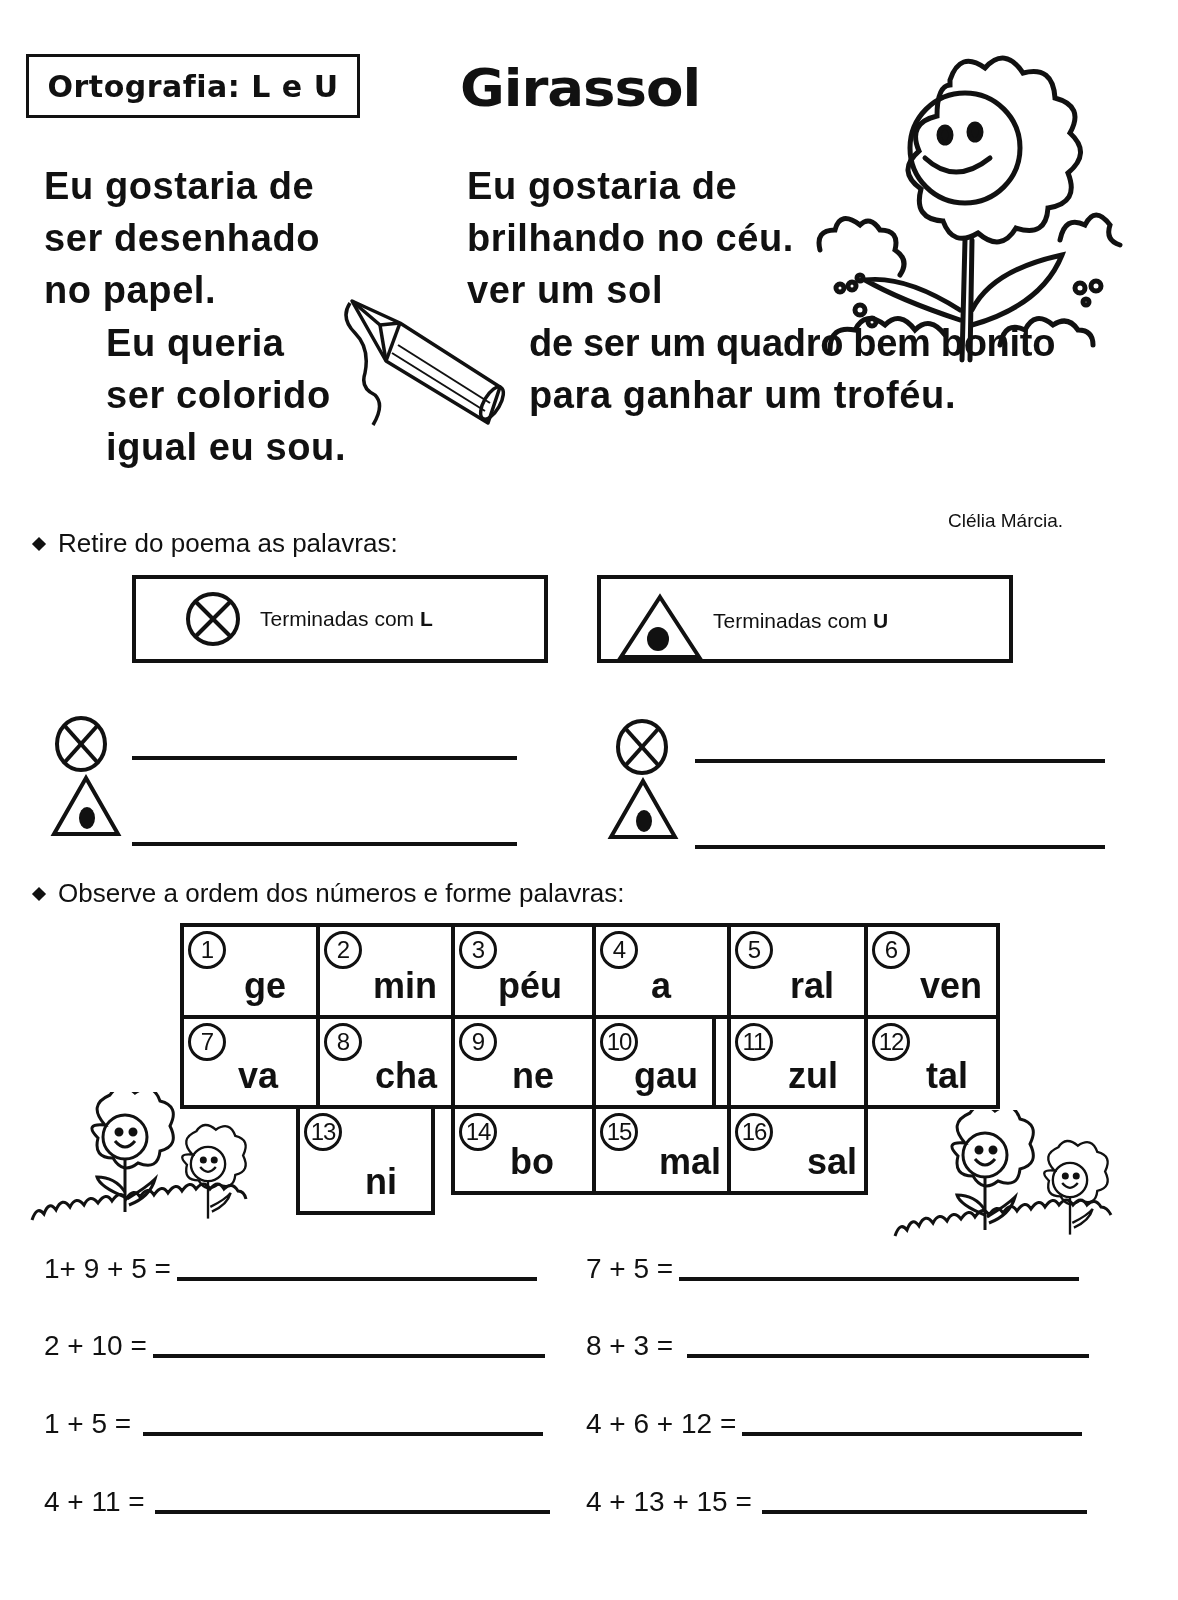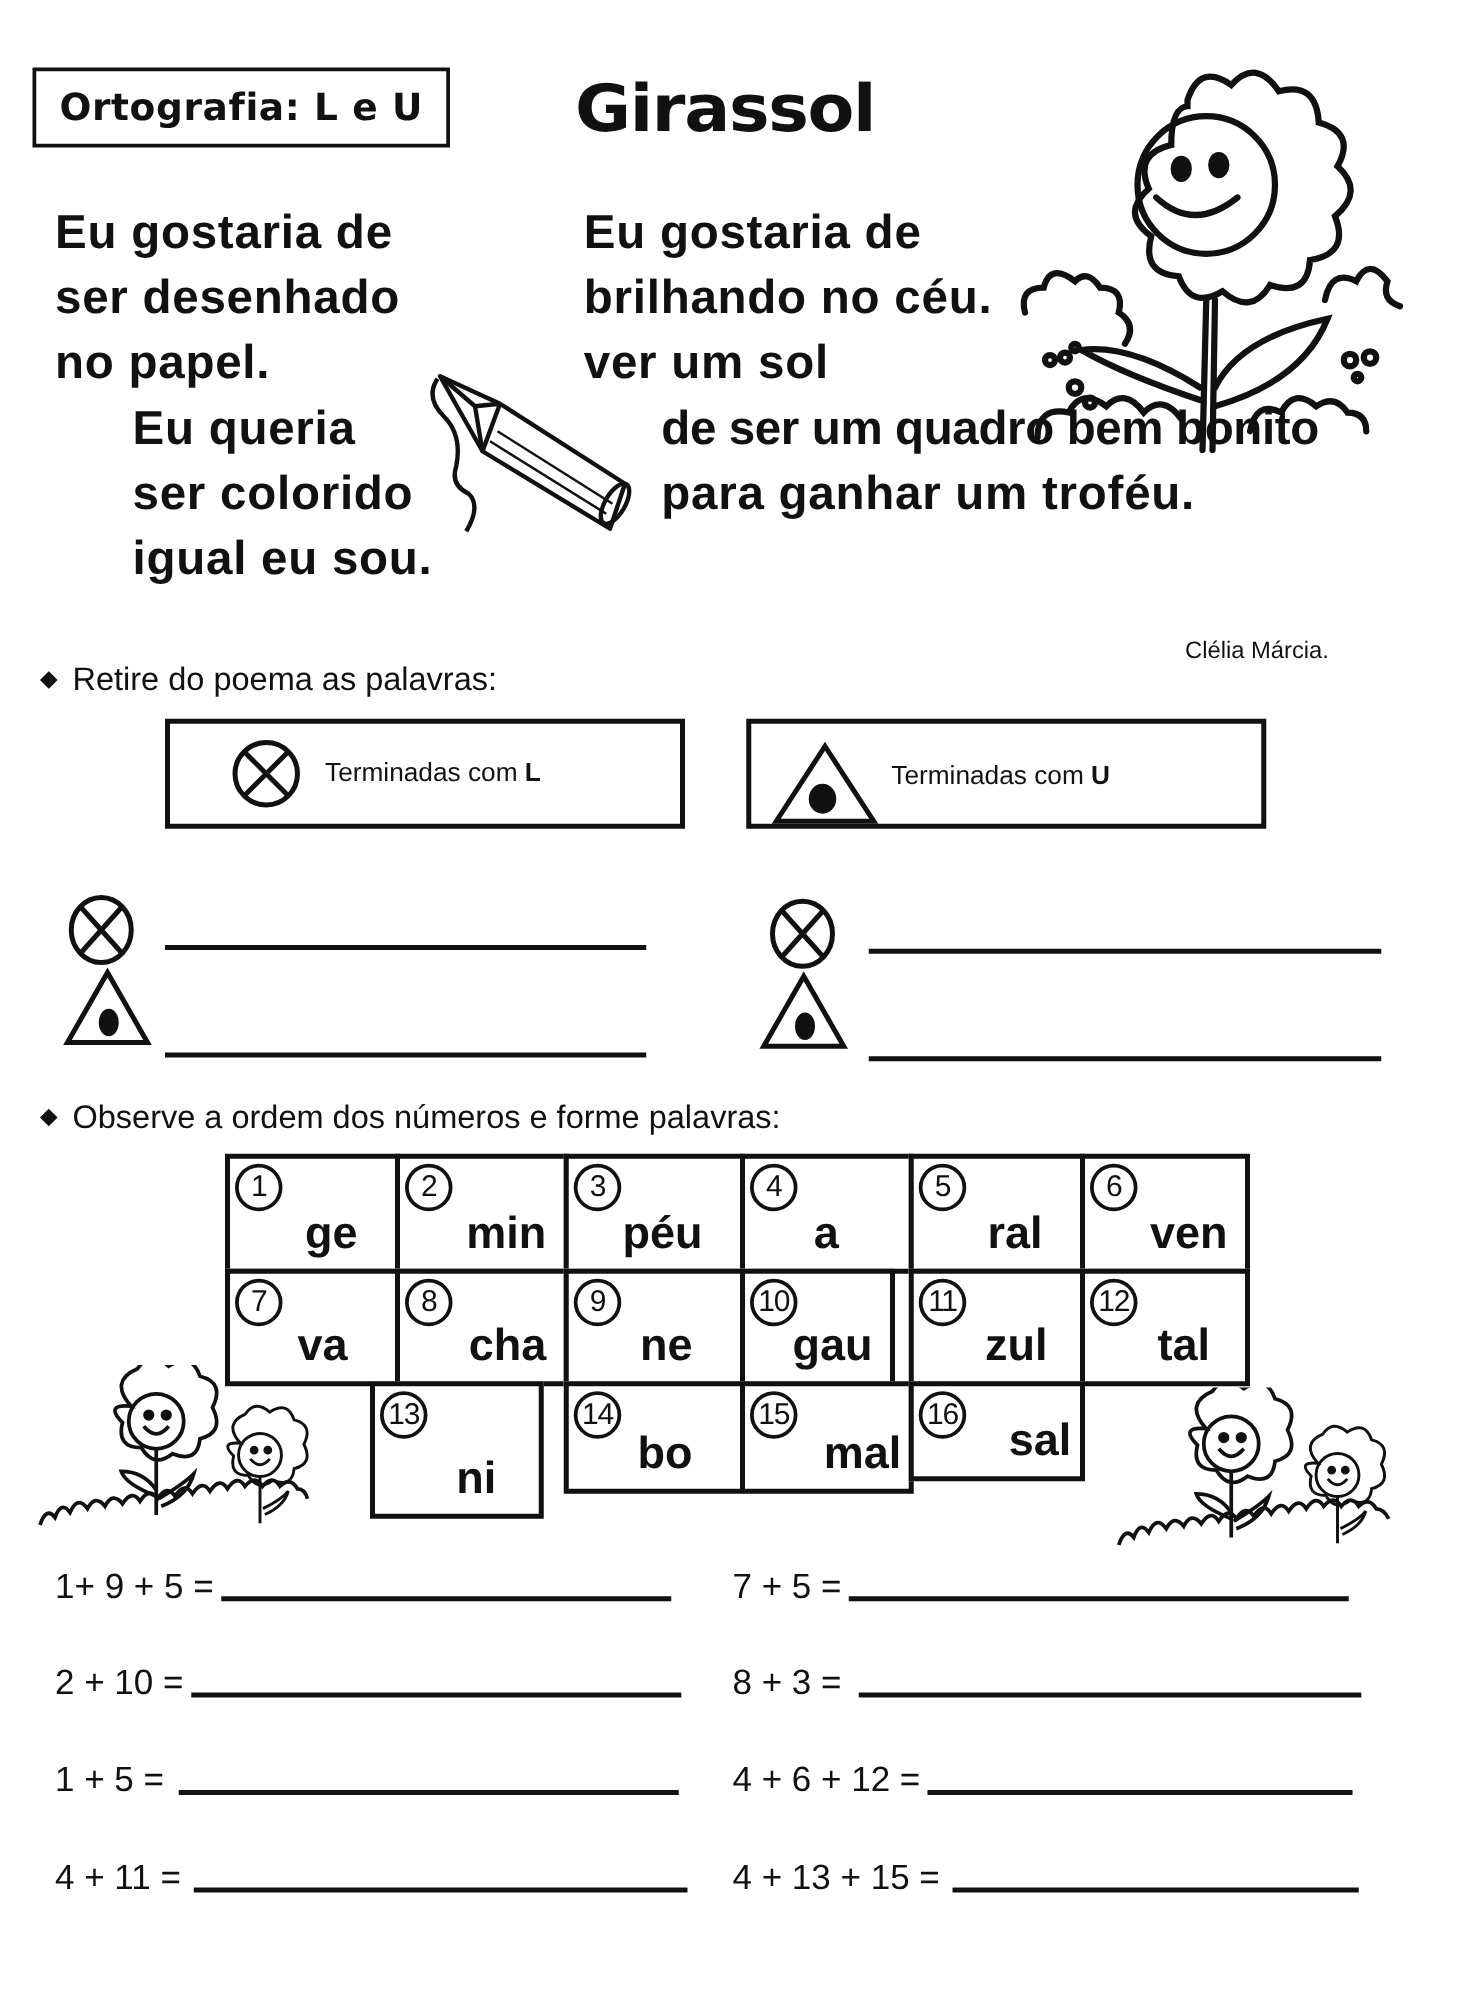--- a/index.html
+++ b/index.html
@@ -218,21 +218,21 @@
       <div class="syllable" style="right:34px">ni</div>
     </div>
   <div class="grid-cell" style="left:451px;top:1105px;width:145px;height:90px">
       <div class="num-circle">14</div>
       <div class="syllable" style="right:38px">bo</div>
     </div>
   <div class="grid-cell" style="left:592px;top:1105px;width:139px;height:90px">
       <div class="num-circle">15</div>
       <div class="syllable" style="right:6px">mal</div>
     </div>
-  <div class="grid-cell" style="left:727px;top:1105px;width:141px;height:80px">
+  <div class="grid-cell" style="left:727px;top:1105px;width:141px;height:90px">
       <div class="num-circle">16</div>
       <div class="syllable" style="right:7px">sal</div>
     </div>
 </div>
 
 <svg class="abs" style="left:30px;top:1092px" width="230" height="130" viewBox="0 0 230 130" fill="none" stroke="#111" stroke-width="3">
   <g transform="translate(95,45)">
     <circle r="22"></circle>
       <circle cx="-6" cy="-5" r="3" fill="#111"></circle>
       <circle cx="8" cy="-5" r="3" fill="#111"></circle>

